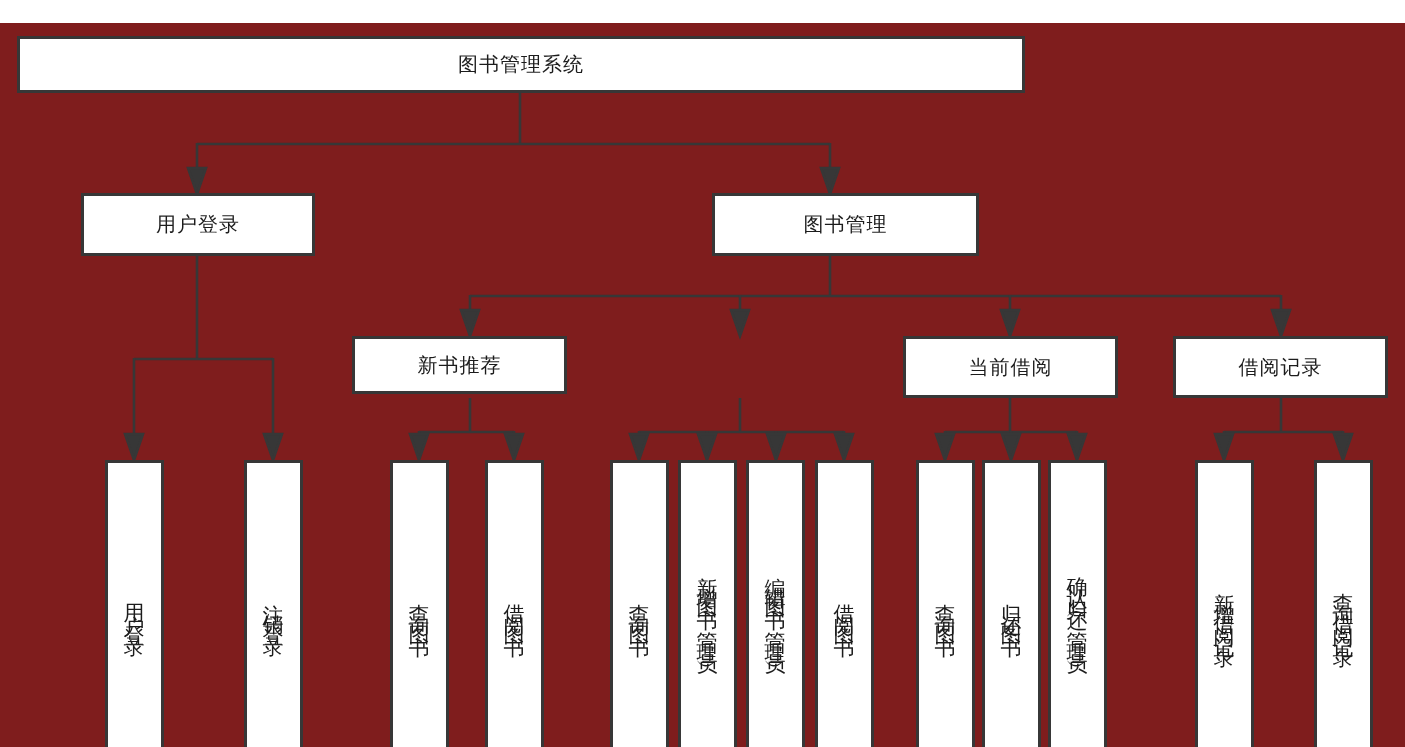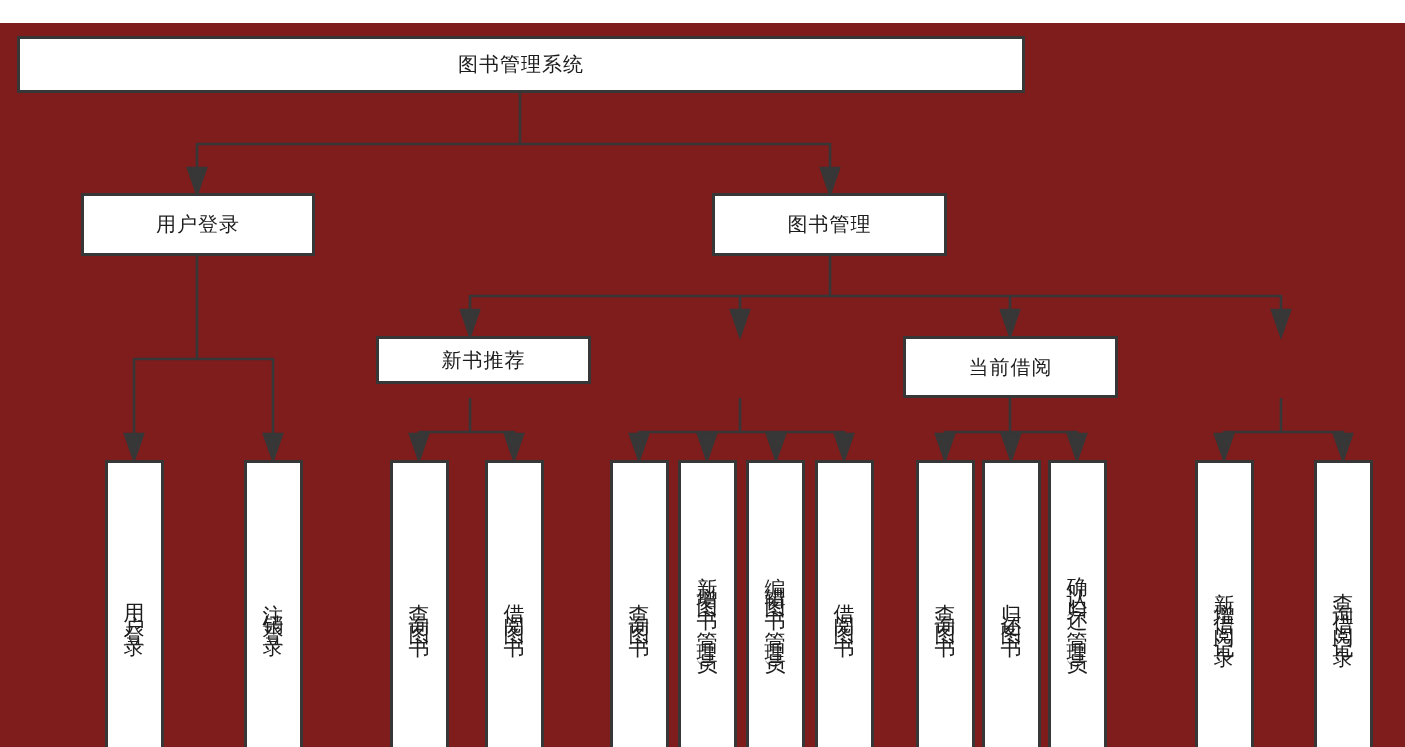--- a/index.html
+++ b/index.html
@@ -125,29 +125,32 @@
     </g>
   </svg>
 
   <div class="box h" style="left:17px; top:13px; width:1008px; height:57px;">
     <span>图书管理系统</span>
   </div>
 
   <div class="box h" style="left:81px; top:170px; width:234px; height:63px;">
     <span>用户登录</span>
   </div>
-  <div class="box h" style="left:712px; top:170px; width:235px; height:63px;">
+  <div class="box h" style="left:712px; top:170px; width:267px; height:63px;">
     <span>图书管理</span>
   </div>
 
-  <div class="box h" style="left:376px; top:313px; width:215px; height:48px;">
+  <div class="box h" style="left:352px; top:313px; width:215px; height:58px;">
     <span>新书推荐</span>
   </div>
   <div class="box h" style="left:903px; top:313px; width:215px; height:62px;justify-content:center;">
     <span>当前借阅</span>
+  </div>
+  <div class="box h" style="left:1173px; top:313px; width:215px; height:62px;">
+    <span>借阅记录</span>
   </div>
 
   <div class="box v" style="left:105px; top:437px; width:59px; height:298px;">
     <span>用户登录</span>
   </div>
   <div class="box v" style="left:244px; top:437px; width:59px; height:298px;">
     <span>注销登录</span>
   </div>
 
   <div class="box v" style="left:390px; top:437px; width:59px; height:298px;">

